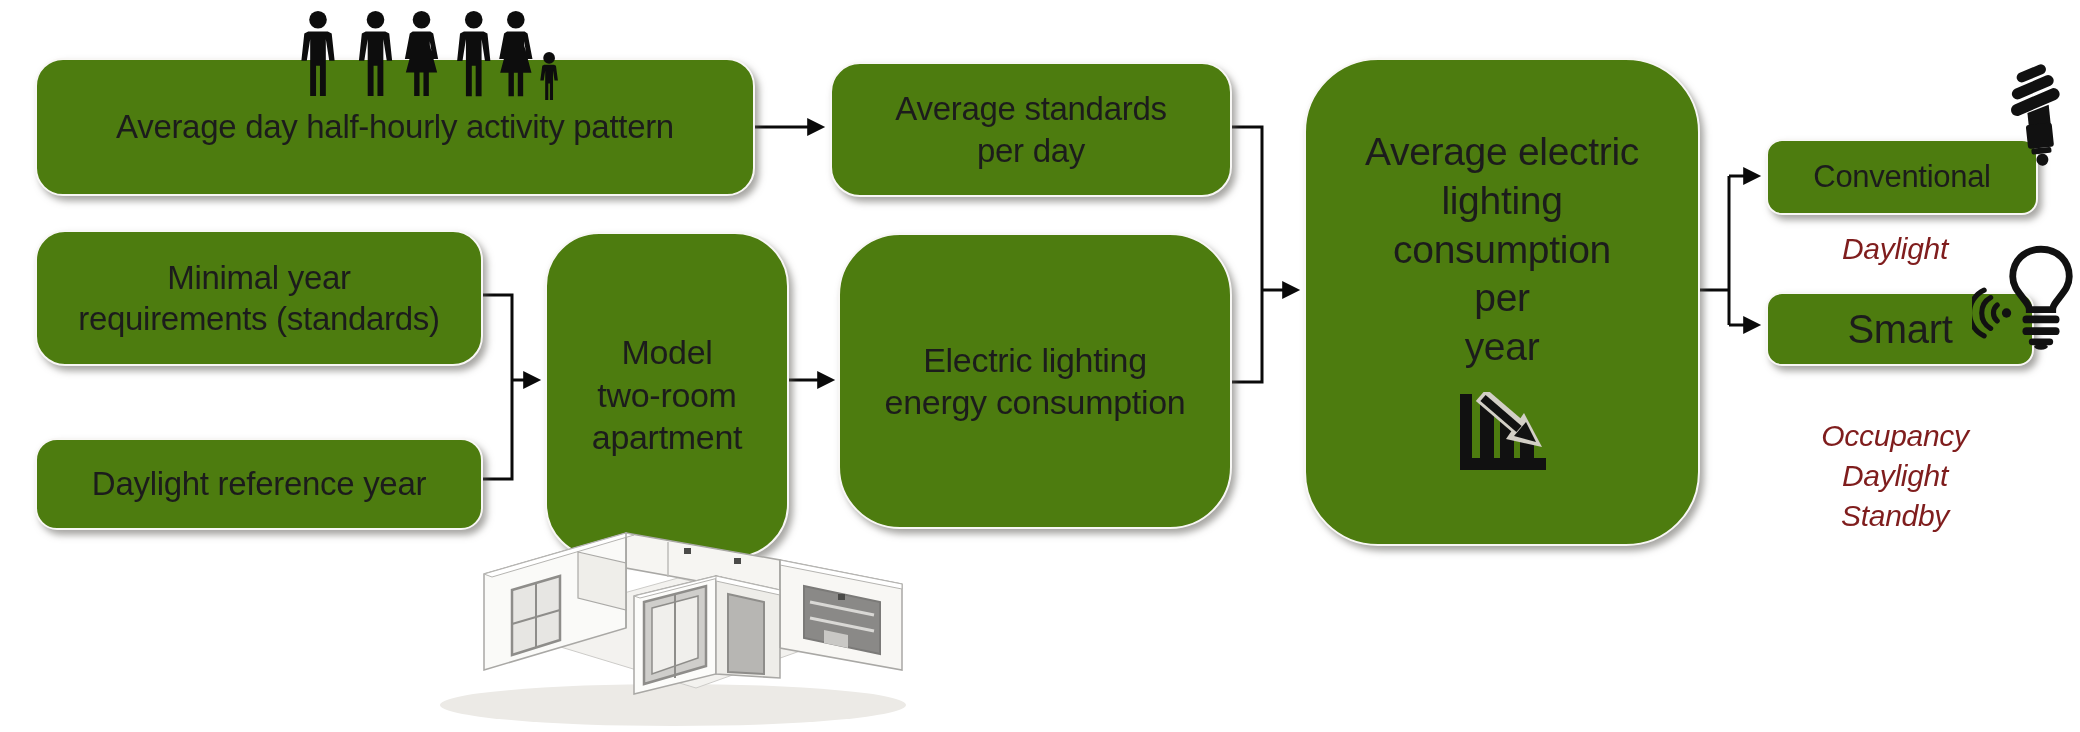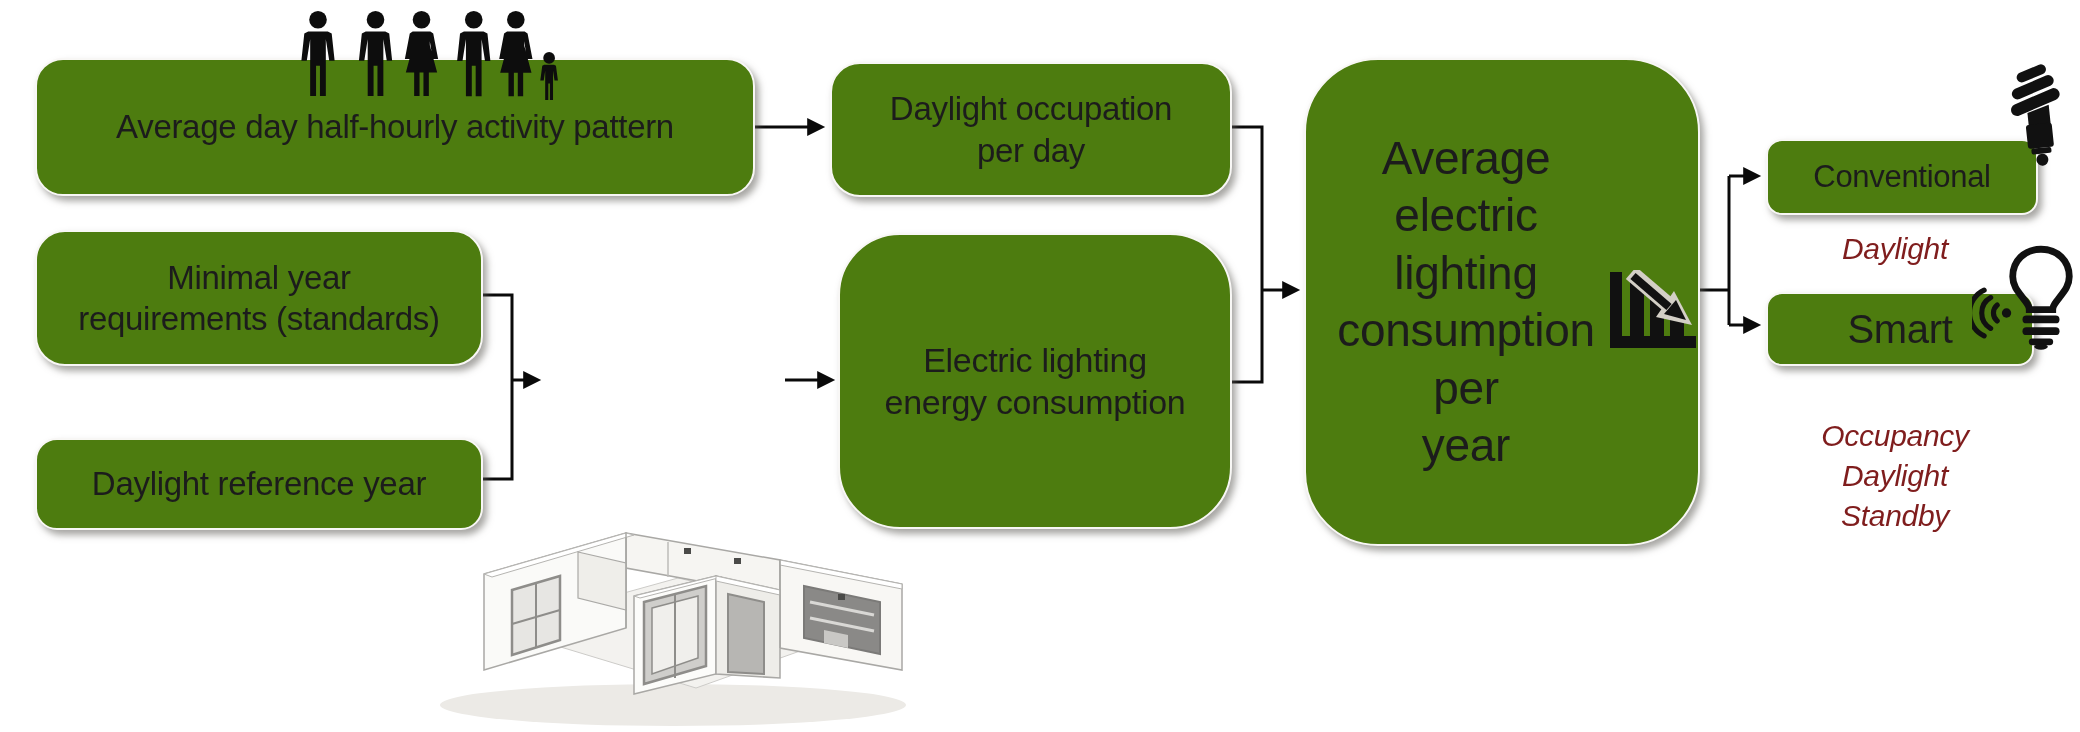--- a/index.html
+++ b/index.html
@@ -15,21 +15,21 @@
     display:flex;align-items:center;justify-content:center;
     text-align:center;font-size:33px;line-height:1.25;color:#1c1c1c;
   }
   .node .label{white-space:pre-line;letter-spacing:-.3px;}
   #n-activity{left:35px;top:58px;width:716px;height:134px;}
   #n-occupation{left:830px;top:62px;width:398px;height:131px;border-radius:30px;}
   #n-minlight{left:35px;top:230px;width:444px;height:132px;border-radius:30px;}
   #n-daylightref{left:35px;top:438px;width:444px;height:88px;border-radius:22px;}
   #n-model{left:545px;top:232px;width:240px;height:322px;border-radius:54px;font-size:34px;}
   #n-electric{left:838px;top:233px;width:390px;height:292px;border-radius:62px;font-size:34px;align-items:center;}
-  #n-average{left:1304px;top:58px;width:392px;height:484px;border-radius:74px;font-size:46px;flex-direction:row;justify-content:flex-end;}
+  #n-average{left:1304px;top:58px;width:392px;height:484px;border-radius:74px;font-size:39px;flex-direction:column;}
   #n-average .label{width:280px;}
   #n-average .chart-icon{margin-top:20px;}
   #n-conventional{left:1766px;top:139px;width:268px;height:72px;border-radius:16px;font-size:31px;}
   #n-smart{left:1766px;top:292px;width:264px;height:70px;border-radius:16px;font-size:40px;}
   .scenario-note{
     position:absolute;z-index:3;font-style:italic;font-size:30px;text-align:center;
     color:#7f1d1d;letter-spacing:-.3px;
   }
   #t-daylight{left:1780px;top:232px;width:230px;}
   #t-smartmodes{left:1780px;top:385px;width:230px;line-height:40px;margin-top:31px;}
@@ -64,33 +64,38 @@
       <path d="M1729,176 H1754" marker-end="url(#arr)"></path>
       <path d="M1729,325 H1754" marker-end="url(#arr)"></path>
     </g>
   </svg>
 
   <div class="node" id="n-activity">
     <div class="label">Average day half-hourly activity pattern</div>
   </div>
 
   <div class="node" id="n-occupation">
-    <div class="label">Daylight occupation
+    <div class="label">Average standards
 per day</div>
   </div>
 
   <div class="node" id="n-minlight">
     <div class="label">Minimal year
 requirements (standards)</div>
   </div>
 
   <div class="node" id="n-daylightref">
     <div class="label">Daylight reference year</div>
   </div>
 
+  <div class="node" id="n-model">
+    <div class="label">Model
+two-room
+apartment</div>
+  </div>
 
   <div class="node" id="n-electric">
     <div class="label">Electric lighting
 energy consumption</div>
   </div>
 
   <div class="node" id="n-average">
     <div class="label">Average electric
 lighting
 consumption per

